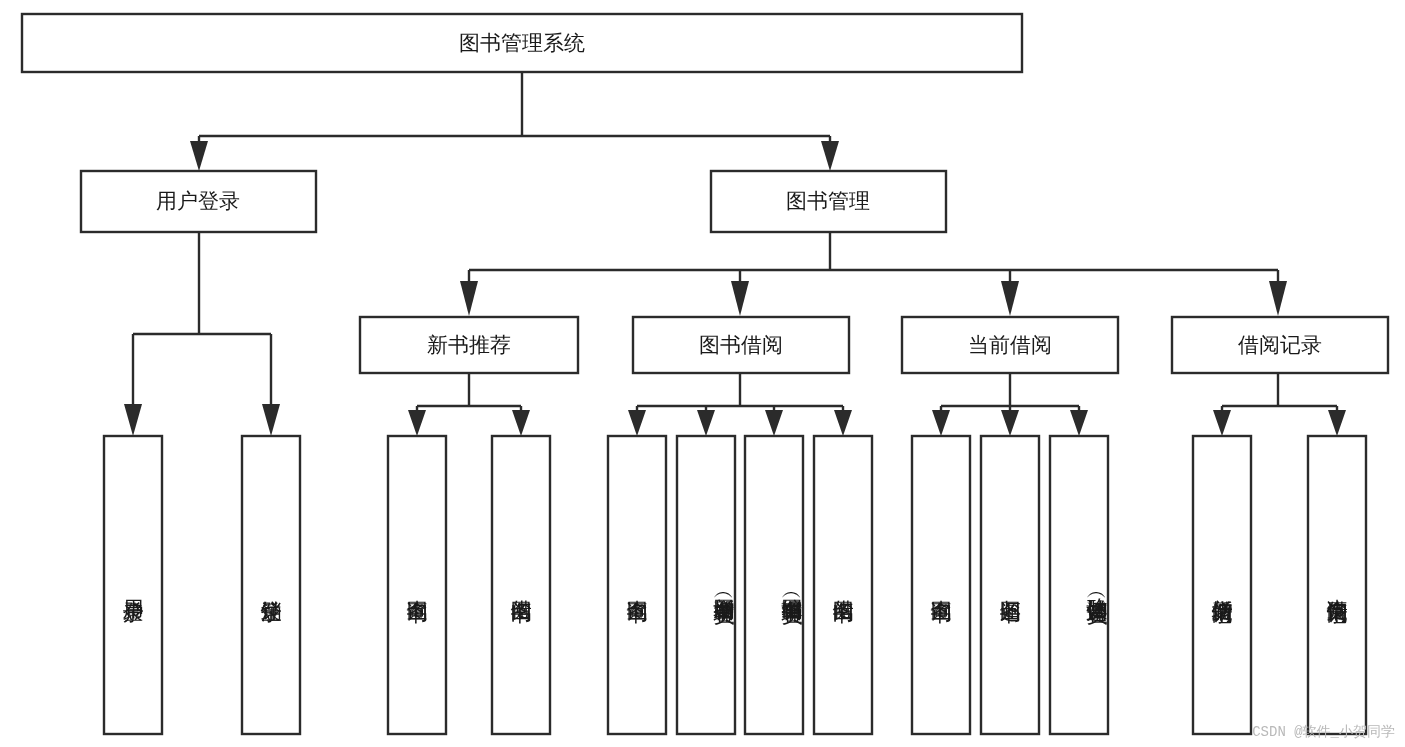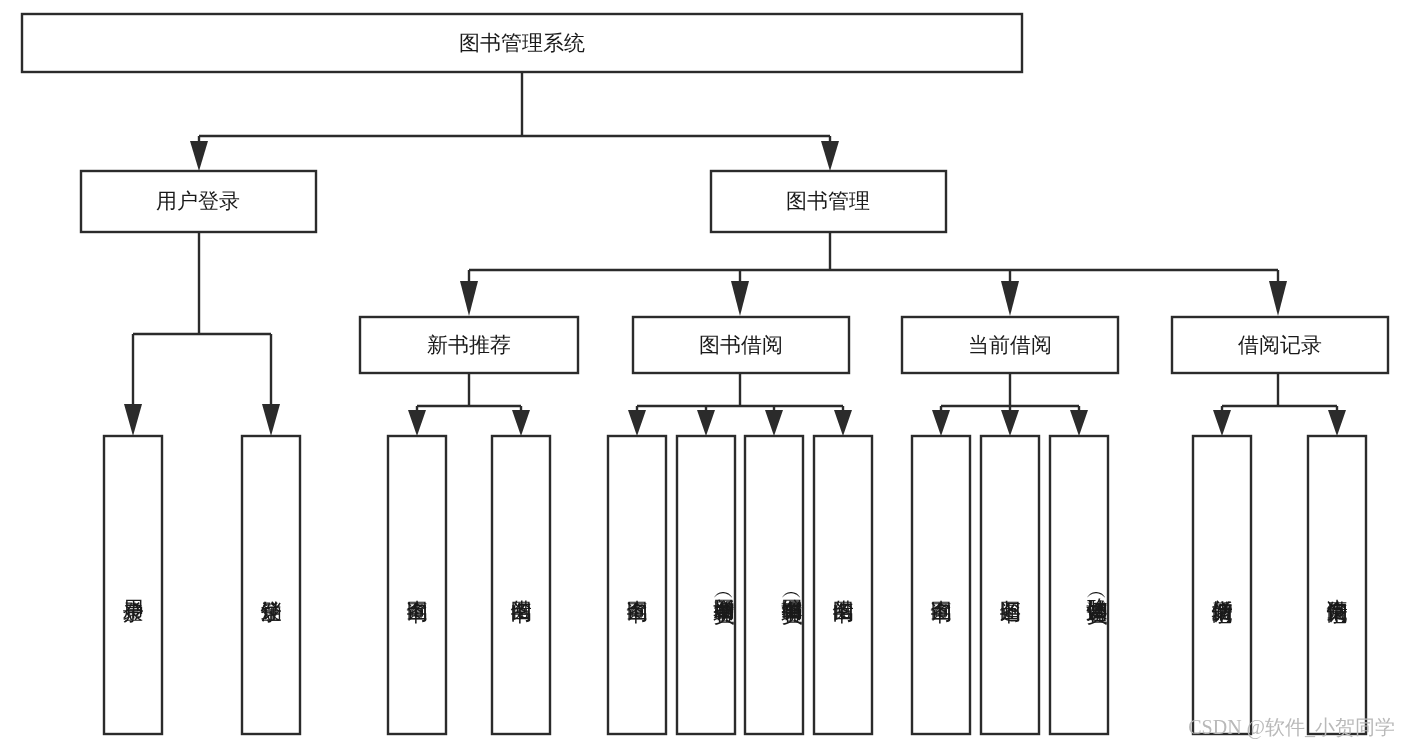--- a/index.html
+++ b/index.html
@@ -59,22 +59,22 @@
     display: flex;
     align-items: center;
     justify-content: center;
     white-space: pre-wrap;
     pointer-events: none;
   }
   .watermark {
     position: absolute;
     right: 10px;
     bottom: 6px;
-    font-family: Liberation Serif, serif;
-    font-size: 20px;
+    font-family: Liberation Mono, monospace;
+    font-size: 14px;
     color: #b9b9b9;
     white-space: nowrap;
   }
 </style>
 </head>
 <body>
 
 <div id="diagram-root">
 
   <svg id="flow-svg" viewBox="0 0 1405 747">

